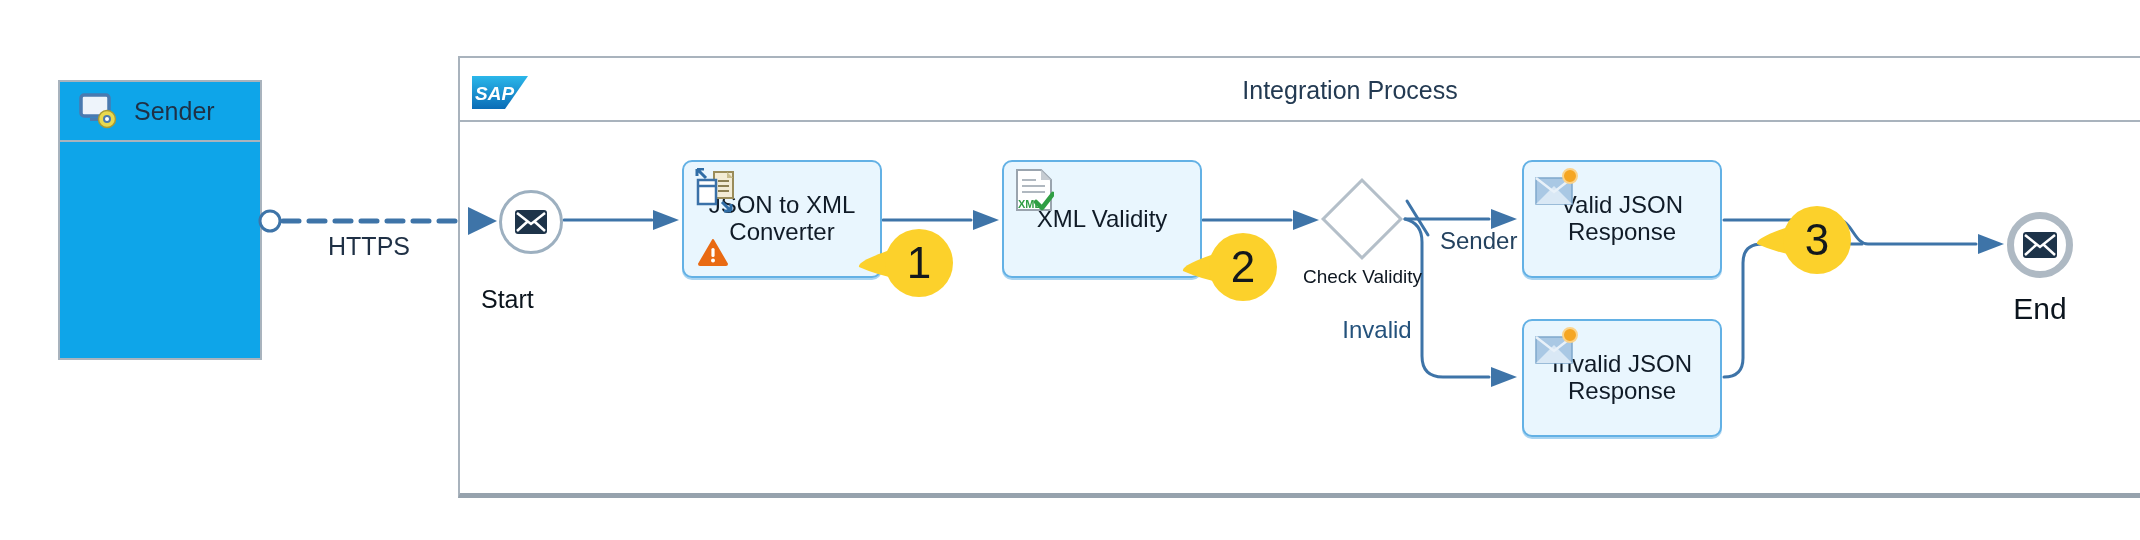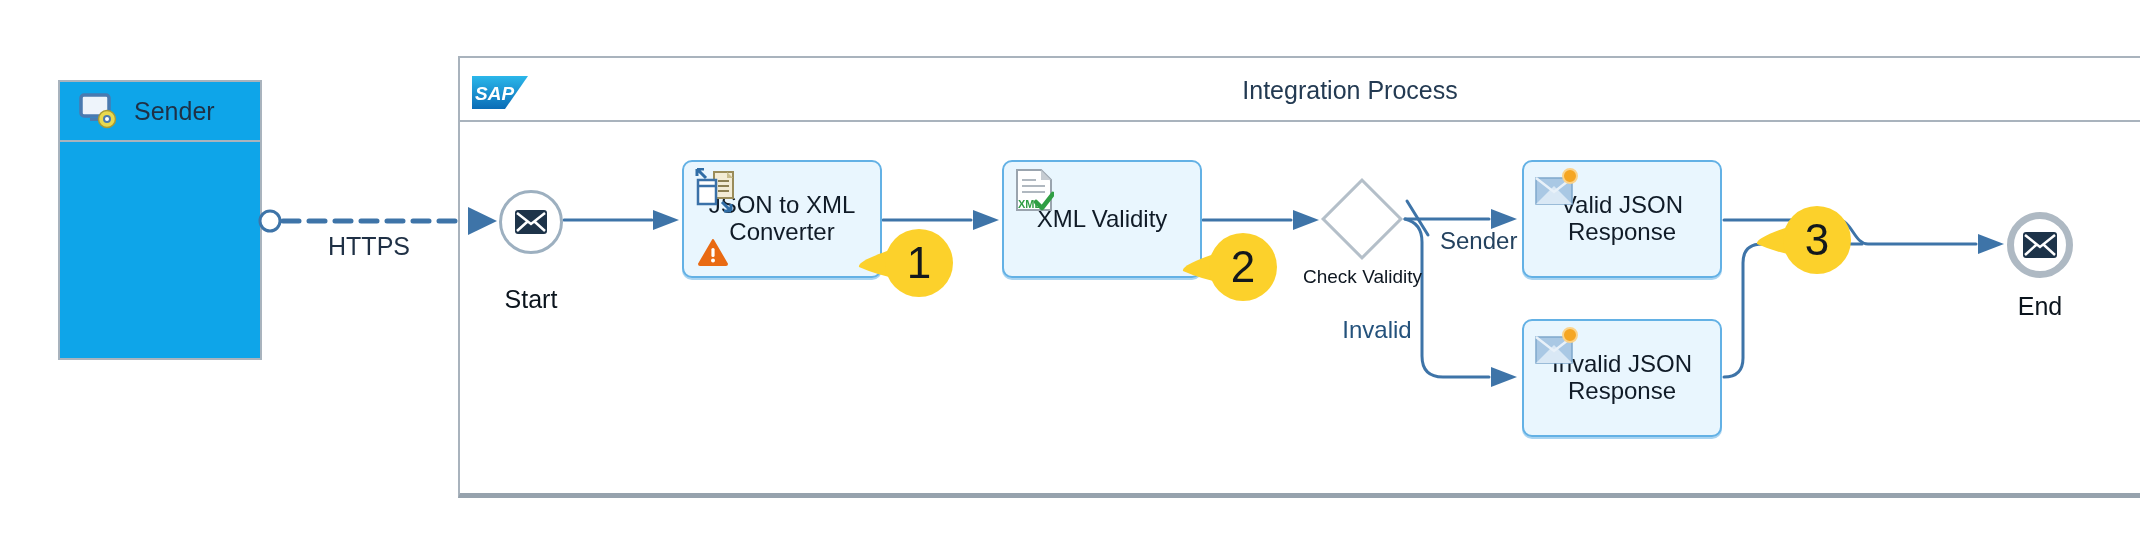--- a/index.html
+++ b/index.html
@@ -37,22 +37,22 @@
   #task-invalid-response{left:1522px;top:319px;}
 
   .event{position:absolute;border-radius:50%;background:#ffffff;display:flex;align-items:center;justify-content:center;z-index:3;box-sizing:border-box;}
   #event-start{left:499px;top:190px;width:64px;height:64px;border:3px solid #9db0c0;}
   #event-end{left:2007px;top:212px;width:66px;height:66px;border:7px solid #aeb9c3;}
 
   .gateway{position:absolute;left:1333px;top:190px;width:58px;height:58px;background:#ffffff;
            border:3px solid #b4bfc9;transform:rotate(45deg);z-index:3;box-sizing:border-box;}
 
   .flow-label{position:absolute;z-index:3;white-space:nowrap;}
-  #label-start{left:481px;top:285px;width:100px;text-align:center;font-size:25px;color:#0b141d;}
-  #label-end{left:1990px;top:292px;width:100px;text-align:center;font-size:25px;color:#0b141d;}
+  #label-start{left:481px;top:285px;width:100px;text-align:left;font-size:25px;color:#0b141d;}
+  #label-end{left:1990px;top:292px;width:100px;text-align:center;font-size:30px;color:#0b141d;}
   #label-https{left:300px;top:232px;width:110px;text-align:right;font-size:25px;color:#1f3045;}
   #label-gateway{left:1275px;top:266px;width:175px;text-align:center;font-size:19px;color:#0d1620;}
   #label-valid{left:1440px;top:227px;font-size:24px;color:#24425f;}
   #label-invalid{left:1332px;top:289px;width:90px;text-align:center;font-size:24px;color:#24527c;margin-top:27px;}
 
   
   .callout{position:absolute;z-index:4;}
   #callout-1{left:855px;top:223px;}
   #callout-2{left:1179px;top:227px;}
   #callout-3{left:1753px;top:200px;}

